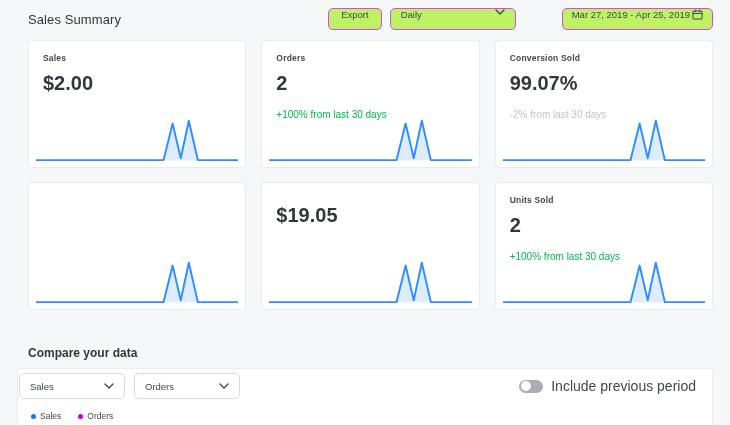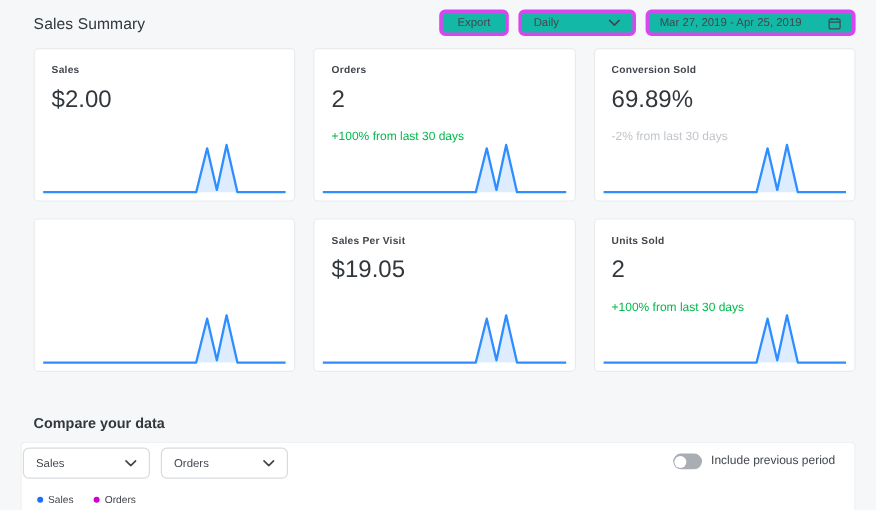--- a/index.html
+++ b/index.html
@@ -9,34 +9,34 @@
     font-family:"Liberation Sans", sans-serif;
     color:#32373c;
     overflow:hidden;
     position:relative;
   }
   
   .header { display:flex; align-items:center; justify-content:space-between;
             padding:8px 17px 6px 28px; }
   .title  { font-size:13px; font-weight:400; color:#32373c; letter-spacing:.1px; }
   .controls { display:flex; align-items:center; gap:8px; }
-  .btn { background:#14b8a6; border:3px solid #d946ef; border-radius:5px;
-         height:22px; display:flex; align-items:center; font-size:9.5px;
+  .btn { background:#bef264; border:1px solid #d946ef; border-radius:5px;
+         height:22px; display:flex; align-items:flex-start; font-size:9.5px;
          color:#42474d; padding:0 12px; cursor:pointer; white-space:nowrap; }
-  .select-btn { width:98px; justify-content:space-between; padding:0 10px; }
-  .date-btn { gap:22px; padding:0 9px; }
+  .select-btn { width:126px; justify-content:space-between; padding:0 10px; }
+  .date-btn { gap:2px; padding:0 9px;margin-left:38px; }
   .chev svg, .cal svg { display:block; }
 
   
   .grid { display:grid; grid-template-columns:repeat(3,1fr); gap:14px 15px;
           margin:4px 17px 0 28px; }
   .card { background:#fff; border:1px solid #e9ebed; border-radius:4px;
           height:128px; position:relative; padding:12px 14px 0; overflow:hidden; }
   .card-label { font-size:8.5px; font-weight:700; color:#42474d; letter-spacing:.2px; }
-  .card-value { font-size:20px; font-weight:400; color:#32373c; margin-top:9px; }
+  .card-value { font-size:20px; font-weight:700; color:#32373c; margin-top:9px; }
   .card-delta { font-size:10px; margin-top:14px; }
   .delta-positive { color:var(--green,#00b94b); }
   .delta-neutral  { color:var(--muted,#c0c5ca); }
   .spark { position:absolute; left:7px; right:7px; bottom:3px; height:48px; }
   .spark svg { width:100%; height:100%; display:block; }
 
   
   .compare-heading { margin:36px 0 8px 28px; font-size:12px; font-weight:700; color:#32373c; }
   .compare-panel { margin:0 17px; background:#fff; border:1px solid #eaecee;
                    border-bottom:none; border-radius:4px 4px 0 0;
@@ -45,21 +45,21 @@
   .selects { display:flex; gap:9px; }
   .select2 { width:106px; height:26px; background:#fff; border:1px solid #d8dbde;
              border-radius:5px; display:flex; align-items:center;
              justify-content:space-between; font-size:9.5px; color:#42474d;
              padding:0 10px; cursor:pointer; }
   .toggle-wrap { display:flex; align-items:center; gap:8px; margin-top:5px; padding-right:2px; }
   .toggle { width:24px; height:13px; border-radius:7px; background:#a8aeb4;
             position:relative; cursor:pointer; flex:none; }
   .knob { position:absolute; left:1.5px; top:1.5px; width:10px; height:10px;
           background:#fff; border-radius:50%; }
-  .toggle-label { font-size:10px; color:#42474d; }
+  .toggle-label { font-size:14px; color:#42474d; }
   .legend { display:flex; gap:17px; margin:12px 0 0 12px; }
   .legend-item { display:flex; align-items:center; gap:4px; font-size:8.5px; color:#42474d; }
   .dot { width:5px; height:5px; border-radius:50%; flex:none; }
 </style>
 </head>
 <body>
 
 <div class="header">
   <div class="title">Sales Summary</div>
   <div class="controls">
@@ -108,42 +108,41 @@
     <div class="spark">
         <svg viewBox="0 0 210 50" preserveAspectRatio="none">
           <polygon points="0,46 0.0,46.0 132.3,46.0 141.8,7.9 150.2,44.0 158.6,5.0 168.0,46.0 210.0,46.0 210,46" fill="rgba(46,142,255,0.16)"></polygon>
           <polyline points="0.0,46.0 132.3,46.0 141.8,7.9 150.2,44.0 158.6,5.0 168.0,46.0 210.0,46.0" fill="none" stroke="#2e8eff" stroke-width="2" stroke-linejoin="round" stroke-linecap="round"></polyline>
         </svg>
       </div>
   </div>
 
   <div class="card">
     <div class="card-label">Conversion Sold</div>
-    <div class="card-value">69.89%</div>
+    <div class="card-value">99.07%</div>
     <div class="card-delta delta-neutral">-2% from last 30 days</div>
     <div class="spark">
         <svg viewBox="0 0 210 50" preserveAspectRatio="none">
           <polygon points="0,46 0.0,46.0 132.3,46.0 141.8,7.9 150.2,44.0 158.6,5.0 168.0,46.0 210.0,46.0 210,46" fill="rgba(46,142,255,0.16)"></polygon>
           <polyline points="0.0,46.0 132.3,46.0 141.8,7.9 150.2,44.0 158.6,5.0 168.0,46.0 210.0,46.0" fill="none" stroke="#2e8eff" stroke-width="2" stroke-linejoin="round" stroke-linecap="round"></polyline>
         </svg>
       </div>
   </div>
 
   <div class="card">
 
     <div class="spark">
         <svg viewBox="0 0 210 50" preserveAspectRatio="none">
           <polygon points="0,46 0.0,46.0 132.3,46.0 141.8,7.9 150.2,44.0 158.6,5.0 168.0,46.0 210.0,46.0 210,46" fill="rgba(46,142,255,0.16)"></polygon>
           <polyline points="0.0,46.0 132.3,46.0 141.8,7.9 150.2,44.0 158.6,5.0 168.0,46.0 210.0,46.0" fill="none" stroke="#2e8eff" stroke-width="2" stroke-linejoin="round" stroke-linecap="round"></polyline>
         </svg>
       </div>
   </div>
 
   <div class="card">
-    <div class="card-label">Sales Per Visit</div>
     <div class="card-value">$19.05</div>
 
     <div class="spark">
         <svg viewBox="0 0 210 50" preserveAspectRatio="none">
           <polygon points="0,46 0.0,46.0 132.3,46.0 141.8,7.9 150.2,44.0 158.6,5.0 168.0,46.0 210.0,46.0 210,46" fill="rgba(46,142,255,0.16)"></polygon>
           <polyline points="0.0,46.0 132.3,46.0 141.8,7.9 150.2,44.0 158.6,5.0 168.0,46.0 210.0,46.0" fill="none" stroke="#2e8eff" stroke-width="2" stroke-linejoin="round" stroke-linecap="round"></polyline>
         </svg>
       </div>
   </div>
 

